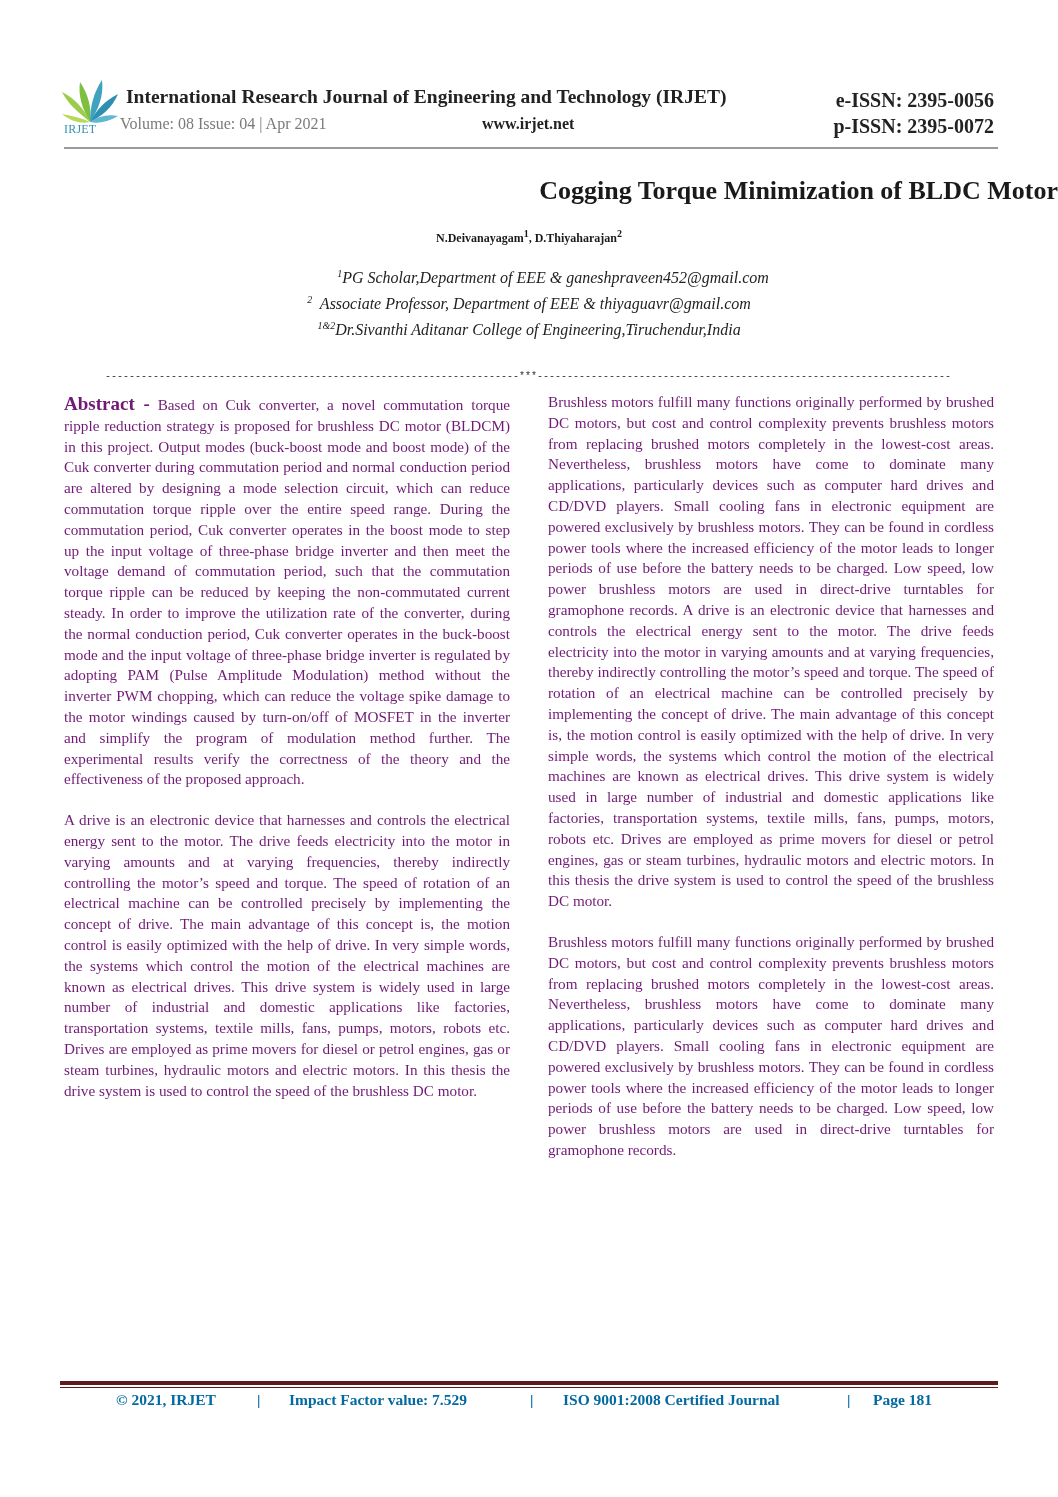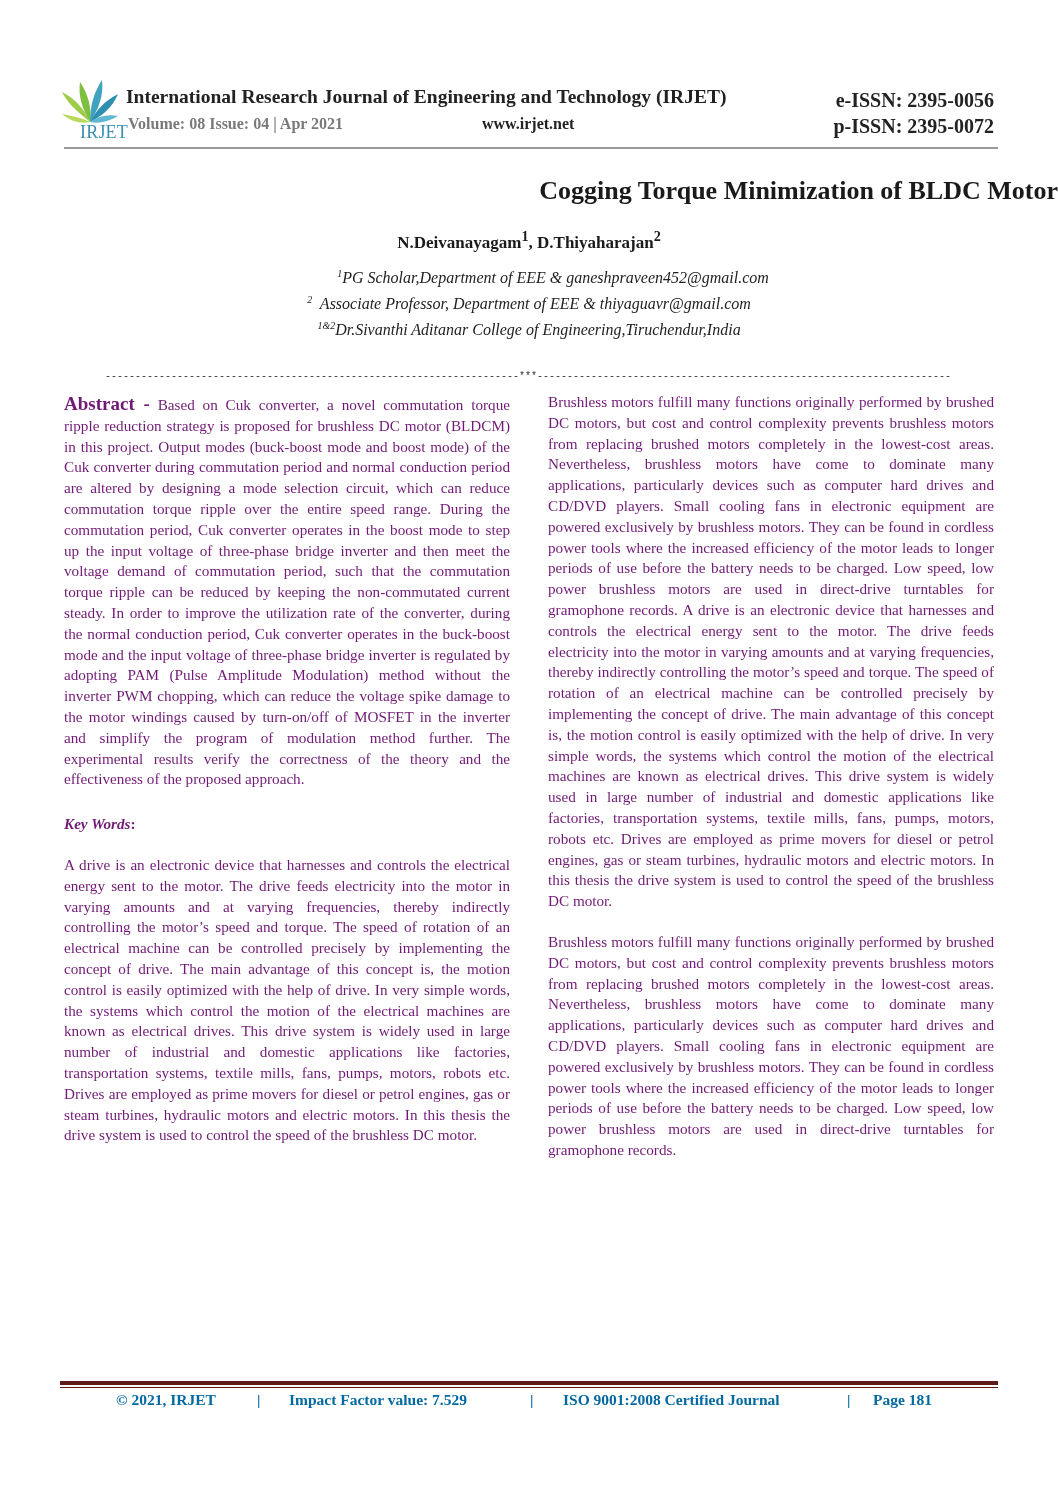--- a/index.html
+++ b/index.html
@@ -1,36 +1,36 @@
 <!DOCTYPE html>
 <html><head>
 <meta charset="utf-8">
 <style>
   html, body { margin: 0; padding: 0; background: #ffffff; }
   body { width: 1058px; height: 1497px; position: relative; overflow: hidden;
          font-family: "DejaVu Serif", "Liberation Serif", serif; color: #1a1a1a; }
 
   .header { position: absolute; left: 60px; top: 78px; width: 940px; height: 70px; }
   .logo { position: absolute; left: 0; top: 0; width: 60px; height: 62px; }
-  .logo-text { position: absolute; left: 20px; top: 44px; font-size: 18px; color: #3a8fb3;
+  .logo-text { position: absolute; left: 4px; top: 44px; font-size: 12px; color: #3a8fb3;
                font-family: "Liberation Serif", serif; letter-spacing: 0.2px; }
   .journal-title { position: absolute; left: 66px; top: 8px; font-size: 19.5px; font-weight: bold;
                    color: #222; font-family: "Liberation Serif", serif; white-space: nowrap; }
-  .volume { position: absolute; left: 68px; top: 37px; font-size: 16px; font-weight: bold; color: #7a7a7a;
+  .volume { position: absolute; left: 60px; top: 37px; font-size: 16px; font-weight: normal; color: #7a7a7a;
             font-family: "Liberation Serif", serif; white-space: nowrap; }
   .website { position: absolute; left: 422px; top: 37px; font-size: 16px; font-weight: bold; color: #222;
              font-family: "Liberation Serif", serif; }
   .eissn, .pissn { position: absolute; right: 6px; font-size: 20px; font-weight: bold; color: #222;
                    font-family: "Liberation Serif", serif; }
   .eissn { top: 11px; } .pissn { top: 37px; }
   .header-rule { position: absolute; left: 64px; top: 147px; width: 934px; height: 2px; background: #9a9a9a; }
 
   .title { position: absolute; left: 0; width: 1058px; top: 176px; text-align: right; font-size: 26px; font-weight: bold;
            font-family: "Liberation Serif", serif; color: #1a1a1a; }
-  .authors { position: absolute; left: 0; width: 1058px; top: 228px; text-align: center; font-size: 17px; font-weight: bold;
+  .authors { position: absolute; left: 0; width: 1058px; top: 228px; text-align: center; font-size: 12px; font-weight: bold;
              font-family: "Liberation Serif", serif; }
   .affil { position: absolute; left: 0; width: 1058px; text-align: center; font-size: 16px; font-style: italic;
            font-family: "Liberation Serif", serif; color: #222; }
   .affil sup { font-size: 10px; }
   .sep { position: absolute; left: 66px; top: 371px; width: 924px; font-family: "Liberation Mono", monospace;
          font-size: 10px; color: #333; white-space: nowrap; overflow: hidden; text-align: center; }
 
   .col { position: absolute; width: 446px; font-family: "Liberation Serif", serif; font-size: 15.2px;
          line-height: 20.8px; text-align: justify; color: #701a75; }
   .col p { margin: 0; }
@@ -84,21 +84,20 @@
   <sup>2</sup><span style="white-space:pre">  Associate Professor, Department of EEE &amp; thiyaguavr@gmail.com</span>
 </div>
 <div class="affil" style="top:320px;">
   <sup>1&amp;2</sup><span>Dr.Sivanthi Aditanar College of Engineering,Tiruchendur,India</span>
 </div>
 
 <div class="sep">---------------------------------------------------------------------***---------------------------------------------------------------------</div>
 
 <div class="col col-left">
   <p><span class="abstract-label">Abstract -</span><span> Based on Cuk converter, a novel commutation torque ripple reduction strategy is proposed for brushless DC motor (BLDCM) in this project. Output modes (buck-boost mode and boost mode) of the Cuk converter during commutation period and normal conduction period are altered by designing a mode selection circuit, which can reduce commutation torque ripple over the entire speed range. During the commutation period, Cuk converter operates in the boost mode to step up the input voltage of three-phase bridge inverter and then meet the voltage demand of commutation period, such that the commutation torque ripple can be reduced by keeping the non-commutated current steady. In order to improve the utilization rate of the converter, during the normal conduction period, Cuk converter operates in the buck-boost mode and the input voltage of three-phase bridge inverter is regulated by adopting PAM (Pulse Amplitude Modulation) method without the inverter PWM chopping, which can reduce the voltage spike damage to the motor windings caused by turn-on/off of MOSFET in the inverter and simplify the program of modulation method further. The experimental results verify the correctness of the theory and the effectiveness of the proposed approach.</span></p>
-  <p class="kw"><span>Key Words</span><span class="colon">:</span></p>
   <div class="gap"></div>
   <p>A drive is an electronic device that harnesses and controls the electrical energy sent to the motor. The drive feeds electricity into the motor in varying amounts and at varying frequencies, thereby indirectly controlling the motor’s speed and torque. The speed of rotation of an electrical machine can be controlled precisely by implementing the concept of drive. The main advantage of this concept is, the motion control is easily optimized with the help of drive. In very simple words, the systems which control the motion of the electrical machines are known as electrical drives. This drive system is widely used in large number of industrial and domestic applications like factories, transportation systems, textile mills, fans, pumps, motors, robots etc. Drives are employed as prime movers for diesel or petrol engines, gas or steam turbines, hydraulic motors and electric motors. In this thesis the drive system is used to control the speed of the brushless DC motor.</p>
 </div>
 
 <div class="col col-right">
   <p>Brushless motors fulfill many functions originally performed by brushed DC motors, but cost and control complexity prevents brushless motors from replacing brushed motors completely in the lowest-cost areas. Nevertheless, brushless motors have come to dominate many applications, particularly devices such as computer hard drives and CD/DVD players. Small cooling fans in electronic equipment are powered exclusively by brushless motors. They can be found in cordless power tools where the increased efficiency of the motor leads to longer periods of use before the battery needs to be charged. Low speed, low power brushless motors are used in direct-drive turntables for gramophone records. A drive is an electronic device that harnesses and controls the electrical energy sent to the motor. The drive feeds electricity into the motor in varying amounts and at varying frequencies, thereby indirectly controlling the motor’s speed and torque. The speed of rotation of an electrical machine can be controlled precisely by implementing the concept of drive. The main advantage of this concept is, the motion control is easily optimized with the help of drive. In very simple words, the systems which control the motion of the electrical machines are known as electrical drives. This drive system is widely used in large number of industrial and domestic applications like factories, transportation systems, textile mills, fans, pumps, motors, robots etc. Drives are employed as prime movers for diesel or petrol engines, gas or steam turbines, hydraulic motors and electric motors. In this thesis the drive system is used to control the speed of the brushless DC motor.</p>
   <div class="gap"></div>
   <p>Brushless motors fulfill many functions originally performed by brushed DC motors, but cost and control complexity prevents brushless motors from replacing brushed motors completely in the lowest-cost areas. Nevertheless, brushless motors have come to dominate many applications, particularly devices such as computer hard drives and CD/DVD players. Small cooling fans in electronic equipment are powered exclusively by brushless motors. They can be found in cordless power tools where the increased efficiency of the motor leads to longer periods of use before the battery needs to be charged. Low speed, low power brushless motors are used in direct-drive turntables for gramophone records.</p>
 </div>
 

